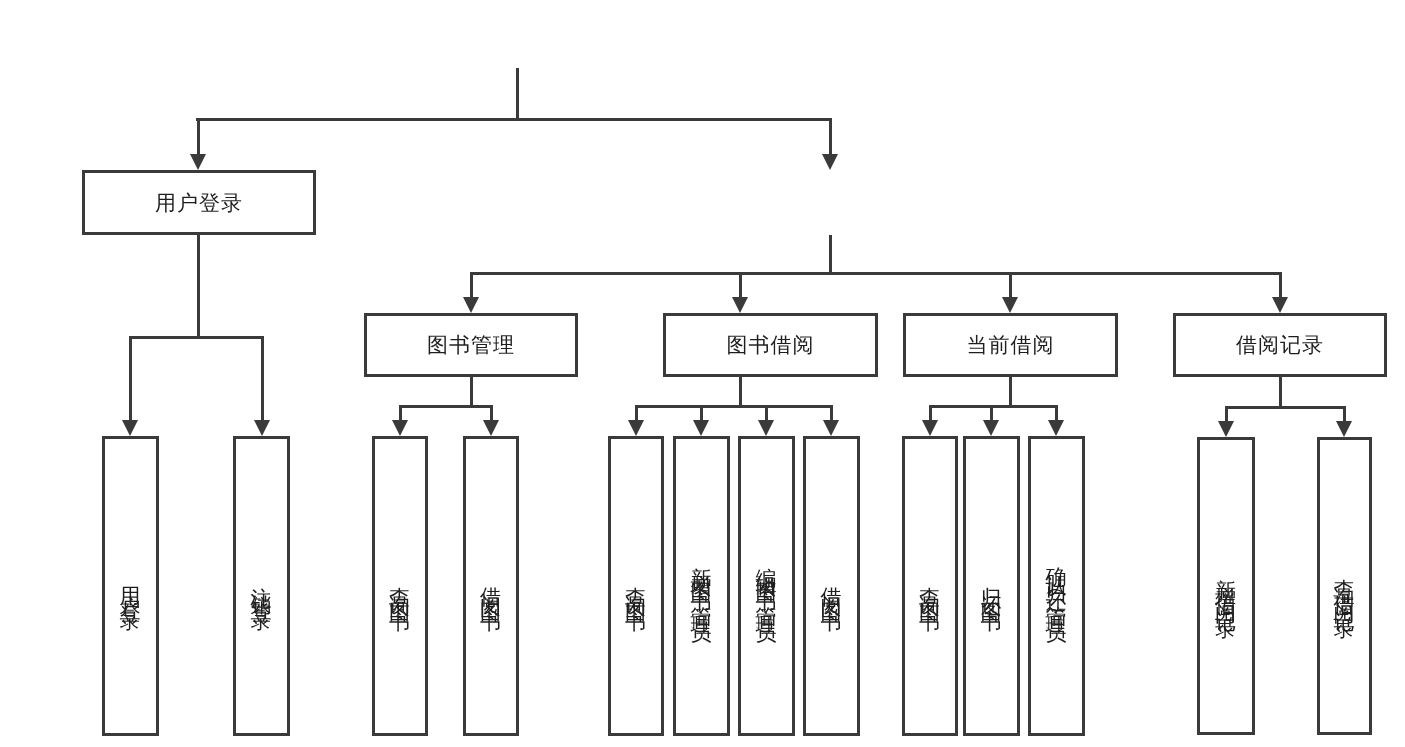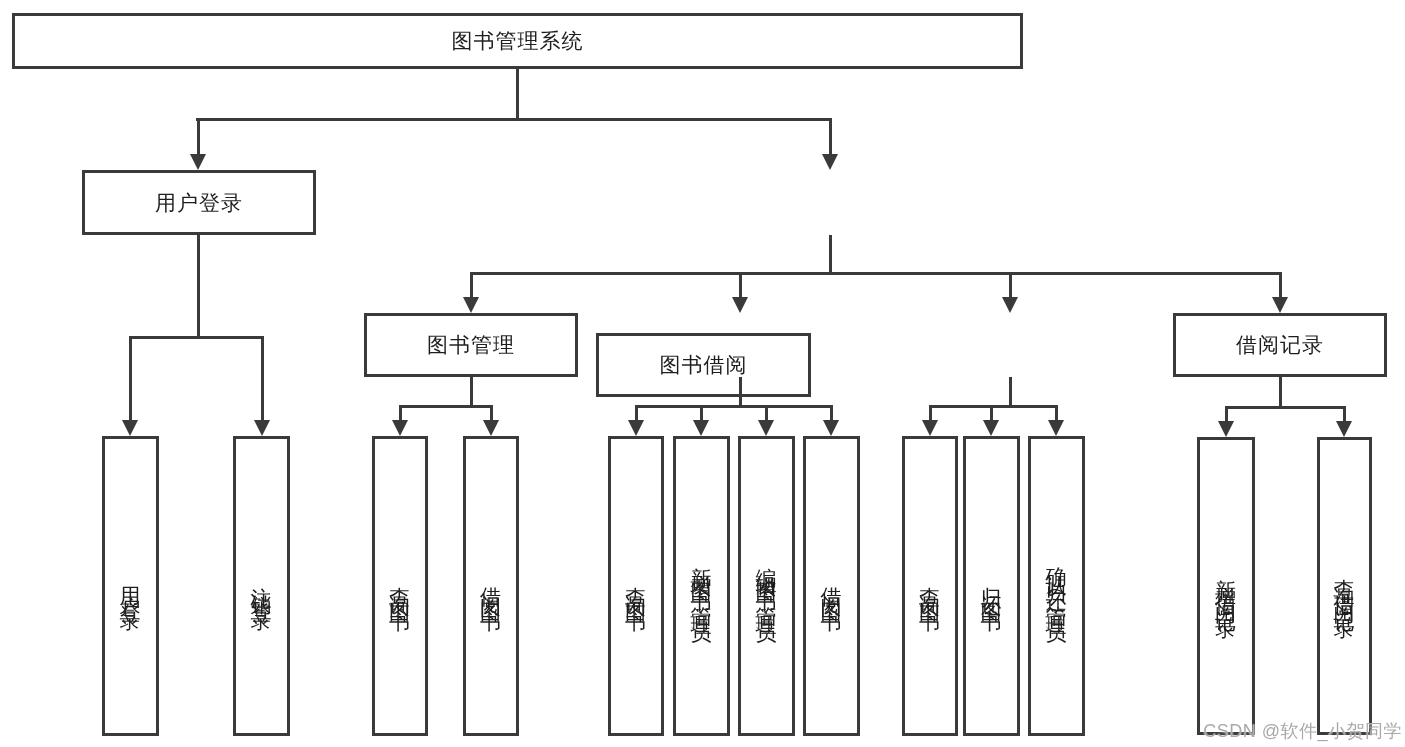--- a/index.html
+++ b/index.html
@@ -50,23 +50,20 @@
     letter-spacing:0.5px;
     z-index:9;
     text-shadow:0 1px 2px rgba(255,255,255,0.95);
   }
 </style>
 </head>
 <body>
 
 <div class="canvas">
 
-  <div class="box" style="left:12px;top:13px;width:1011px;height:56px;">
-    <span>图书管理系统</span>
-  </div>
 
   <div class="v" style="left:516px;top:68px;height:50px;"></div>
   <div class="h" style="left:196px;top:118px;width:636px;"></div>
   <div class="v" style="left:197px;top:118px;height:36px;"></div>
   <div class="ah" style="left:190px;top:154px;"></div>
   <div class="v" style="left:829px;top:118px;height:36px;"></div>
   <div class="ah" style="left:822px;top:154px;"></div>
 
   <div class="box" style="left:82px;top:170px;width:234px;height:65px;">
     <span>用户登录</span>
@@ -86,22 +83,25 @@
   <div class="v" style="left:739px;top:272px;height:25px;"></div>
   <div class="ah" style="left:732px;top:297px;"></div>
   <div class="v" style="left:1009px;top:272px;height:25px;"></div>
   <div class="ah" style="left:1002px;top:297px;"></div>
   <div class="v" style="left:1279px;top:272px;height:25px;"></div>
   <div class="ah" style="left:1272px;top:297px;"></div>
 
   <div class="box" style="left:364px;top:313px;width:214px;height:64px;">
     <span>图书管理</span>
   </div>
-  <div class="box" style="left:596px;top:313px;width:215px;height:64px;margin-top:20px;">
+  <div class="box" style="left:663px;top:313px;width:215px;height:64px;">
     <span>图书借阅</span>
+  </div>
+  <div class="box" style="left:903px;top:313px;width:215px;height:64px;">
+    <span>当前借阅</span>
   </div>
   <div class="box" style="left:1173px;top:313px;width:214px;height:64px;">
     <span>借阅记录</span>
   </div>
 
   <div class="v" style="left:470px;top:377px;height:28px;"></div>
   <div class="h" style="left:399px;top:405px;width:94px;"></div>
   <div class="v" style="left:399px;top:405px;height:15px;"></div>
   <div class="ah" style="left:392px;top:420px;"></div>
   <div class="v" style="left:490px;top:405px;height:15px;"></div>
@@ -171,15 +171,14 @@
     <span>确认归还（管理员）</span>
   </div>
 
   <div class="leaf" style="left:1197px;top:437px;width:58px;height:298px;">
     <span>新增借阅记录</span>
   </div>
   <div class="leaf" style="left:1317px;top:437px;width:55px;height:298px;">
     <span>查询借阅记录</span>
   </div>
 
-  <div class="watermark">CSDN @软件_小贺同学</div>
 
 </div>
 
 </body></html>

